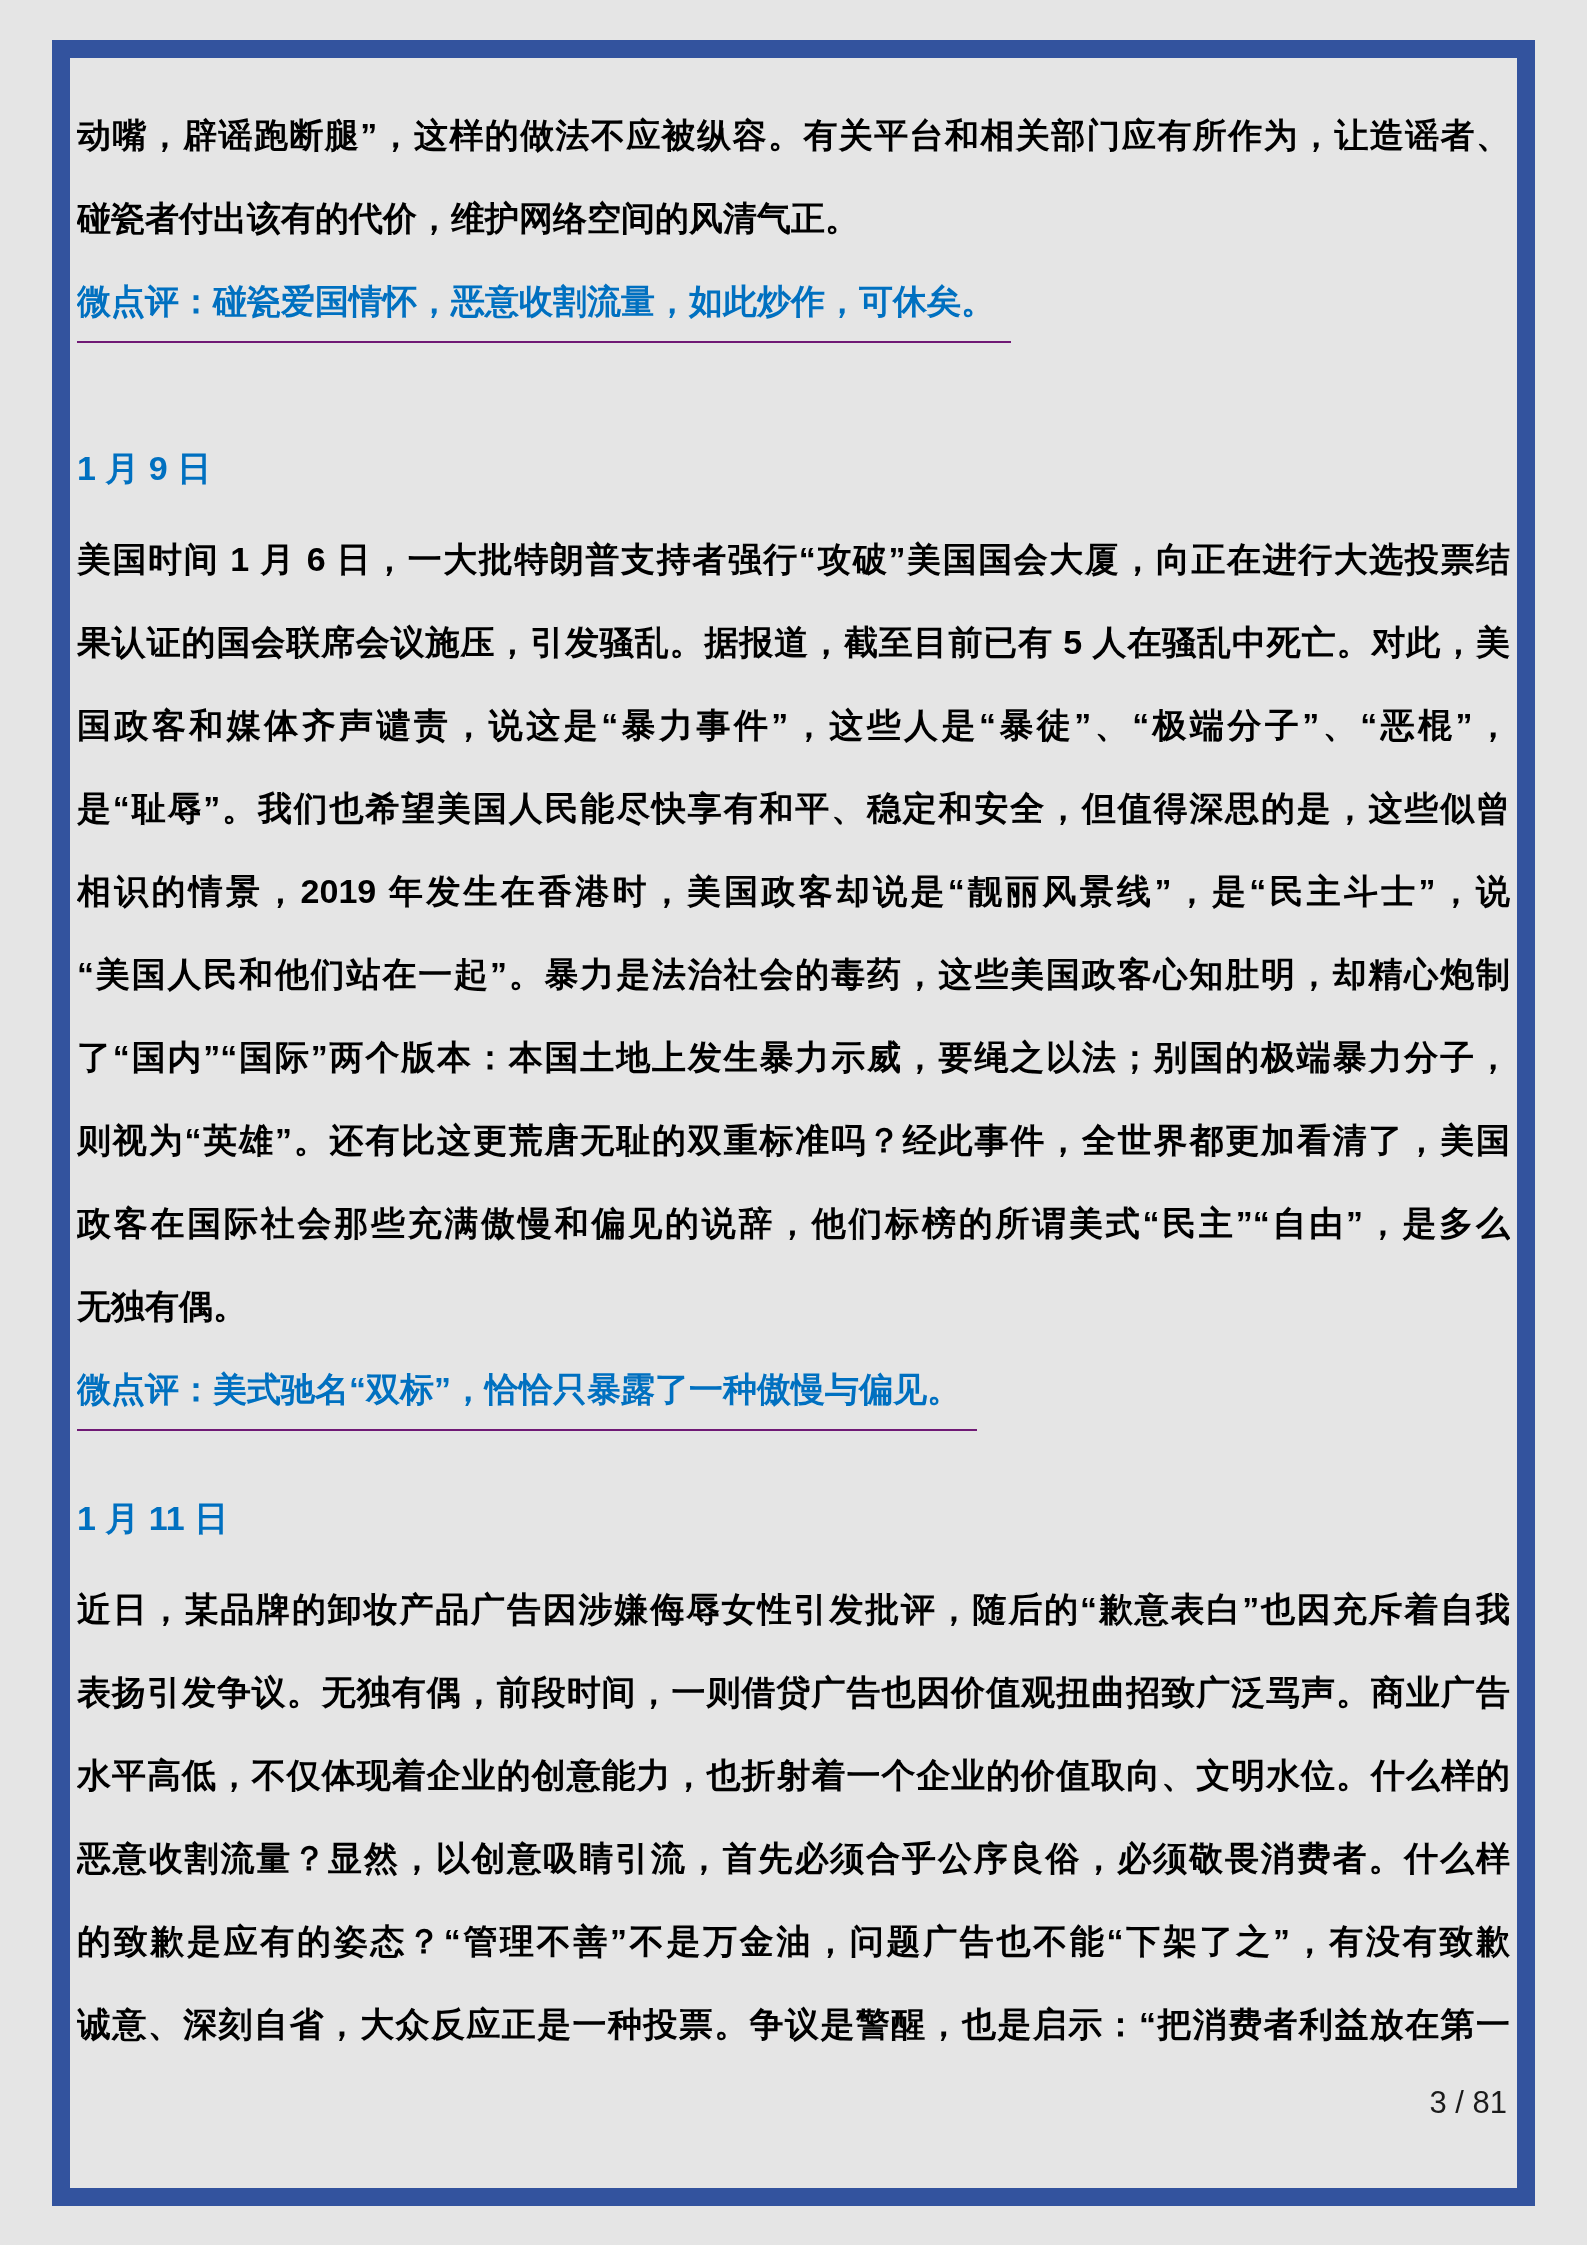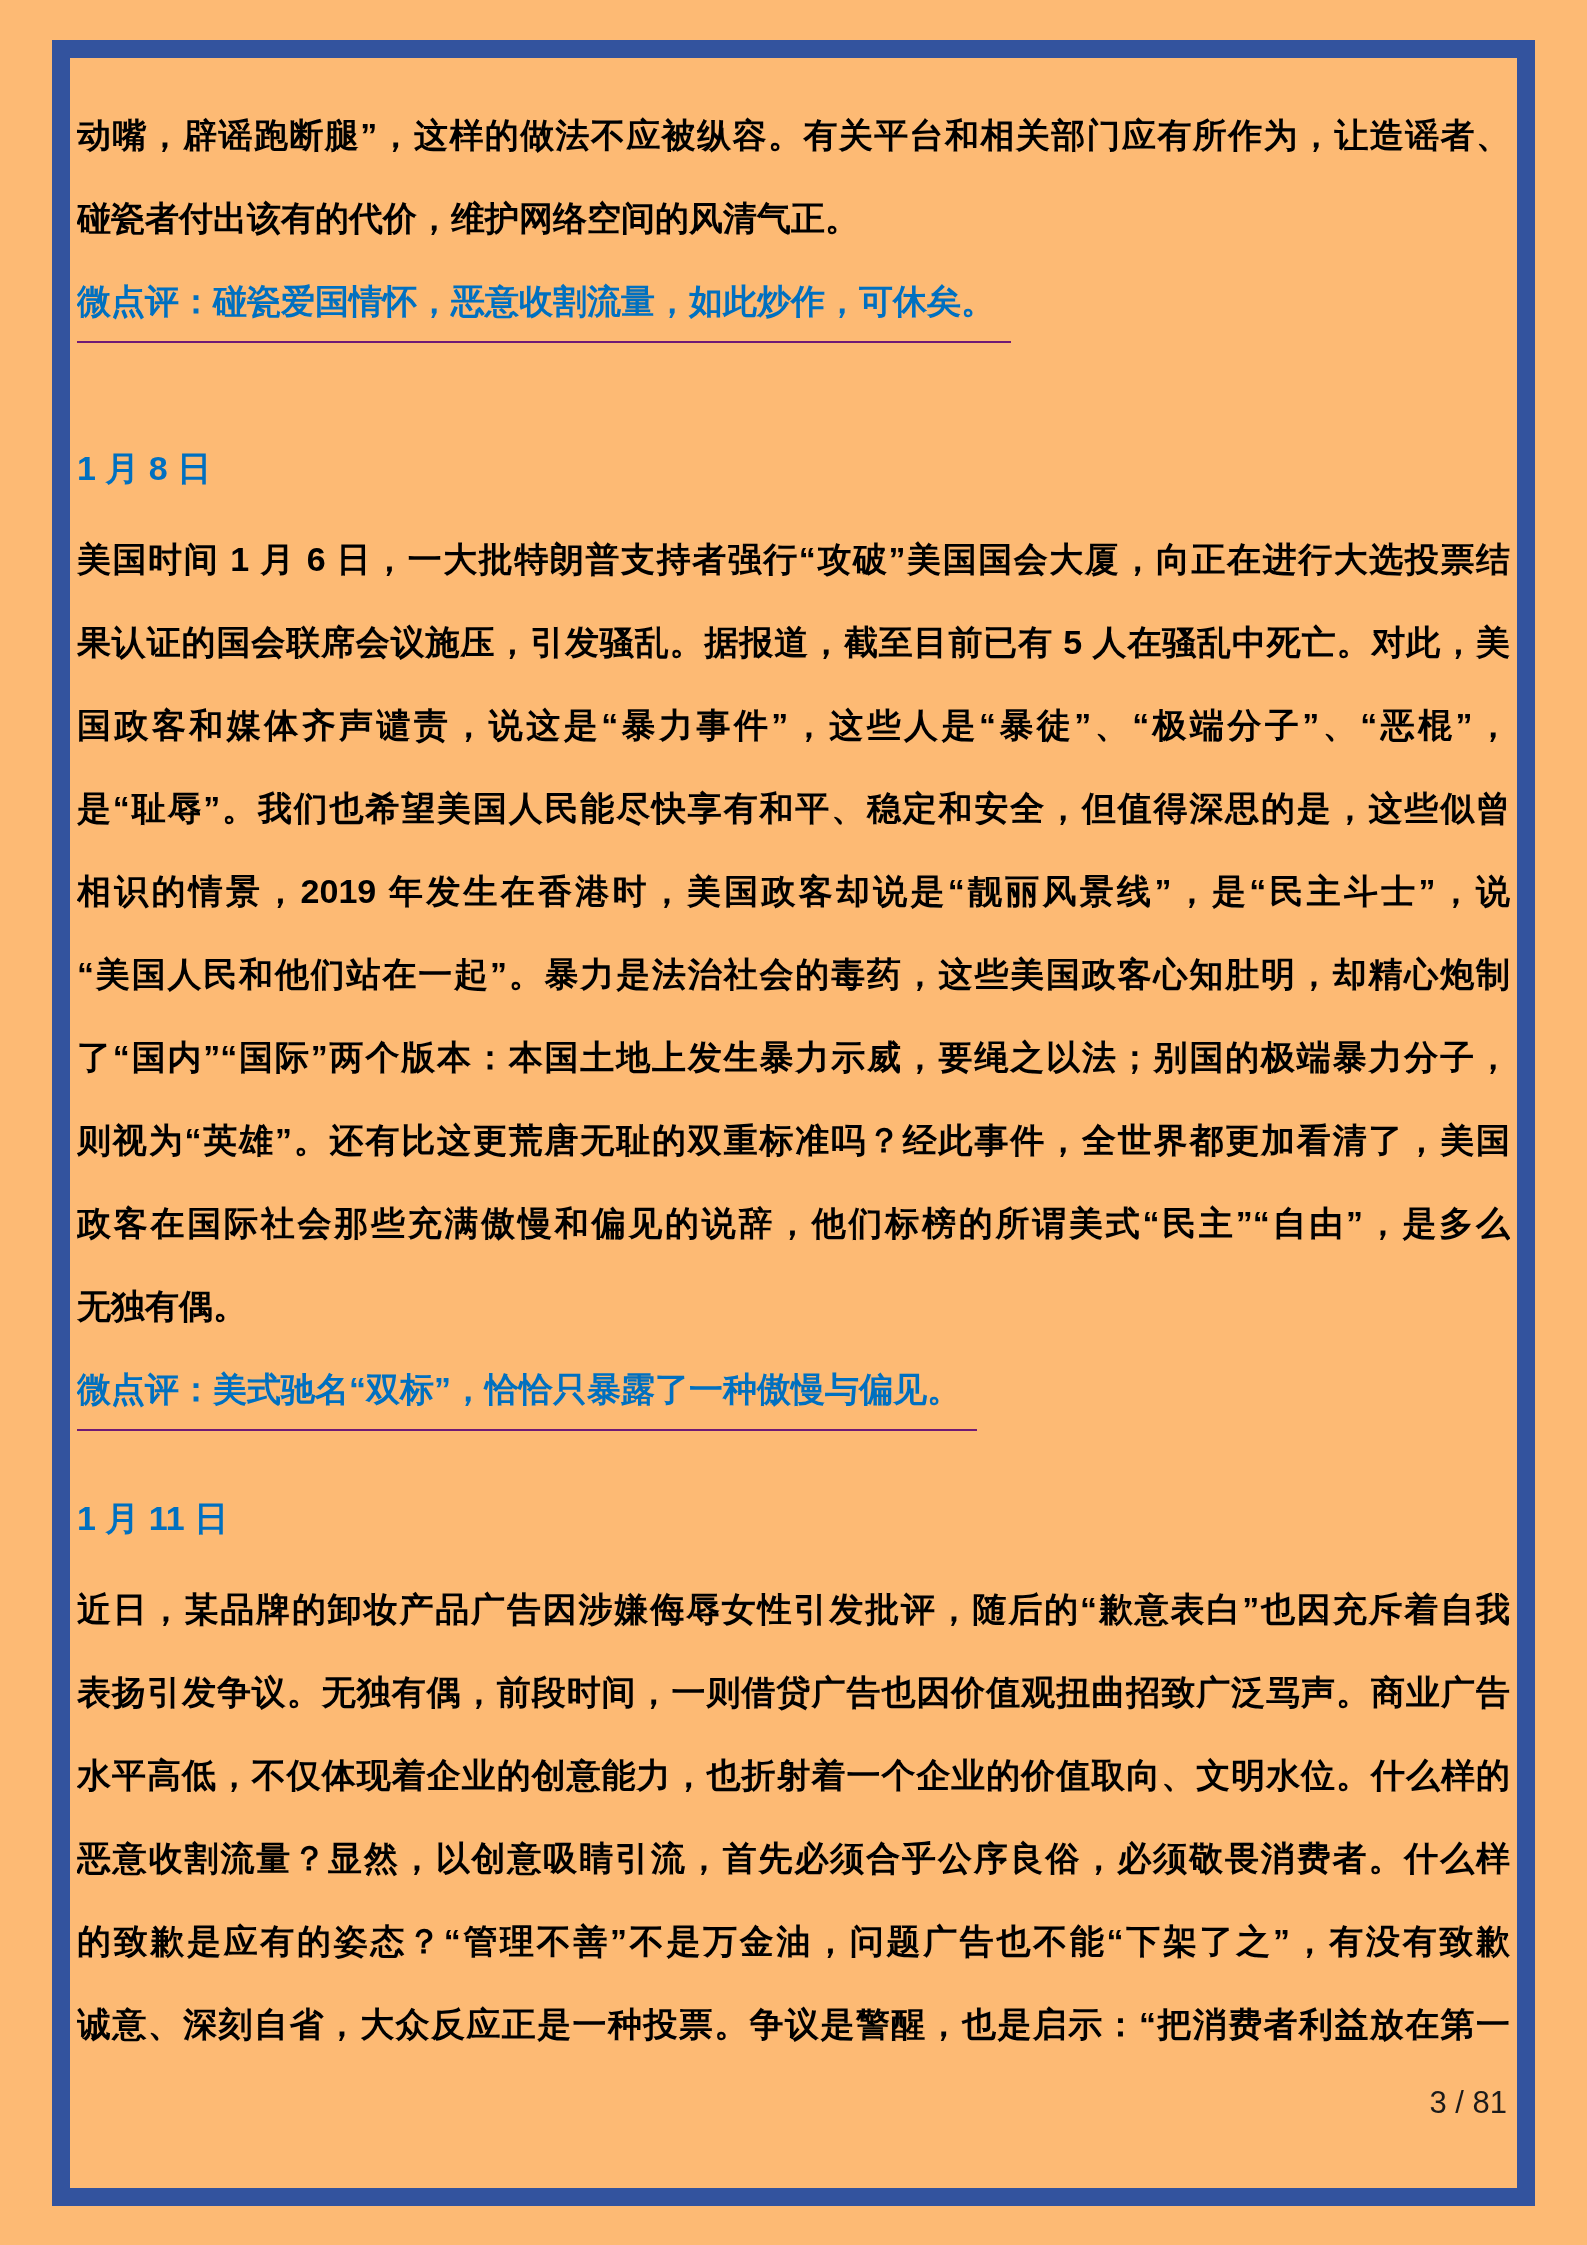--- a/index.html
+++ b/index.html
@@ -5,21 +5,21 @@
   html, body {
     margin: 0;
     padding: 0;
     background: #ffffff;
     font-family: "Liberation Sans", "DejaVu Sans", sans-serif;
   }
   #page {
     position: relative;
     width: 1587px;
     height: 2245px;
-    background: #fdba74;
+    background: #e5e5e5;
     overflow: hidden;
   }
   #page-border {
     position: absolute;
     left: 52px;
     top: 40px;
     width: 1483px;
     height: 2166px;
     border: 18px solid #33539E;
     box-sizing: border-box;
@@ -77,21 +77,21 @@
 <body>
 
 <div id="page">
   <div id="page-border"></div>
   <div id="doc-body">
       <div class="paragraph">
         <div class="line">动嘴，辟谣跑断腿”，这样的做法不应被纵容。有关平台和相关部门应有所作为，让造谣者、</div>
         <div class="line line-end">碰瓷者付出该有的代价，维护网络空间的风清气正。</div>
       </div>
       <div class="line comment"><span class="comment-text">微点评：碰瓷爱国情怀，恶意收割流量，如此炒作，可休矣。</span></div>
-      <div class="line date-heading sp-large">1 月 8 日</div>
+      <div class="line date-heading sp-large">1 月 9 日</div>
       <div class="paragraph">
         <div class="line">美国时间 1 月 6 日，一大批特朗普支持者强行“攻破”美国国会大厦，向正在进行大选投票结</div>
         <div class="line">果认证的国会联席会议施压，引发骚乱。据报道，截至目前已有 5 人在骚乱中死亡。对此，美</div>
         <div class="line">国政客和媒体齐声谴责，说这是“暴力事件”，这些人是“暴徒”、“极端分子”、“恶棍”，</div>
         <div class="line">是“耻辱”。我们也希望美国人民能尽快享有和平、稳定和安全，但值得深思的是，这些似曾</div>
         <div class="line">相识的情景，2019 年发生在香港时，美国政客却说是“靓丽风景线”，是“民主斗士”，说</div>
         <div class="line">“美国人民和他们站在一起”。暴力是法治社会的毒药，这些美国政客心知肚明，却精心炮制</div>
         <div class="line">了“国内”“国际”两个版本：本国土地上发生暴力示威，要绳之以法；别国的极端暴力分子，</div>
         <div class="line">则视为“英雄”。还有比这更荒唐无耻的双重标准吗？经此事件，全世界都更加看清了，美国</div>
         <div class="line">政客在国际社会那些充满傲慢和偏见的说辞，他们标榜的所谓美式“民主”“自由”，是多么</div>

